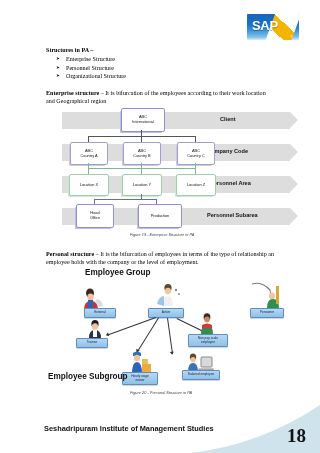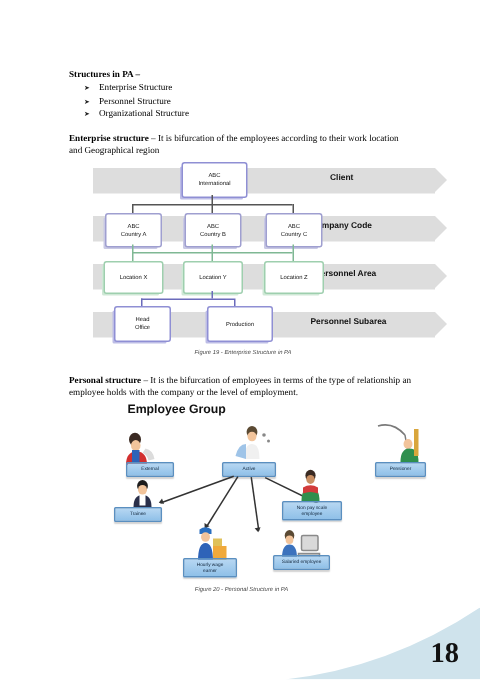--- a/index.html
+++ b/index.html
@@ -72,20 +72,25 @@
        font-family:"Liberation Sans",sans-serif;font-weight:bold;font-size:7.4px;color:#111;}
   .footer-swoop{position:absolute;right:0;bottom:0;width:130px;height:48px;overflow:hidden;}
   .pageno{position:absolute;right:14px;bottom:6px;font-family:"Liberation Serif",serif;
        font-weight:bold;font-size:19px;color:#111;}
 </style>
 </head>
 <body>
 
 <div class="page">
 
+  <div class="sap-logo">
+    <div class="swoosh"></div>
+    <div class="sap-text">SAP</div>
+    <div class="reg">®</div>
+  </div>
 
   <div class="txt b" id="head-structures">Structures in PA –</div>
 
   <ul class="bullets">
     <li>Enterprise Structure</li>
     <li>Personnel Structure</li>
     <li>Organizational Structure</li>
   </ul>
 
   <div class="txt" id="para-ent"><span class="b">Enterprise structure</span><span> – It is bifurcation of the employees according to their work location and Geographical region</span></div>
@@ -212,24 +217,26 @@
 
     <svg class="person" style="left:140px;top:84px;" width="30" height="24" viewBox="0 0 30 24">
       <ellipse cx="9" cy="5" rx="3.2" ry="3.6" fill="#5b4a33"></ellipse>
       <ellipse cx="9" cy="7.8" rx="2.6" ry="2.8" fill="#f2c49b"></ellipse>
       <path d="M4 20 q0-9 5-9 q5 0 5 9z" fill="#3c72bd"></path>
       <rect x="17" y="5" width="11" height="10" rx="1" fill="#d9d9d9" stroke="#8a8a8a"></rect>
       <rect x="15" y="17" width="14" height="3" fill="#c9c9c9" stroke="#8a8a8a"></rect>
     </svg>
     <div class="blu" style="left:138px;top:102px;width:36px;height:8px;">Salaried employee</div>
 
+    <div class="eg-title" style="left:4px;top:104px;">Employee Subgroup</div>
 
     <div class="cap" style="left:0;top:122px;width:234px;">Figure 20 - Personal Structure in PA</div>
   </div>
 
   <div class="footer-swoop">
     <svg width="130" height="48" viewBox="0 0 130 48">
       <path d="M130 0 L130 48 L0 48 Q70 40 130 0 Z" fill="#cfe3ec"></path>
     </svg>
   </div>
+  <div class="footer-line">Seshadripuram Institute of Management Studies</div>
   <div class="pageno">18</div>
 
 </div>
 
 </body></html>

